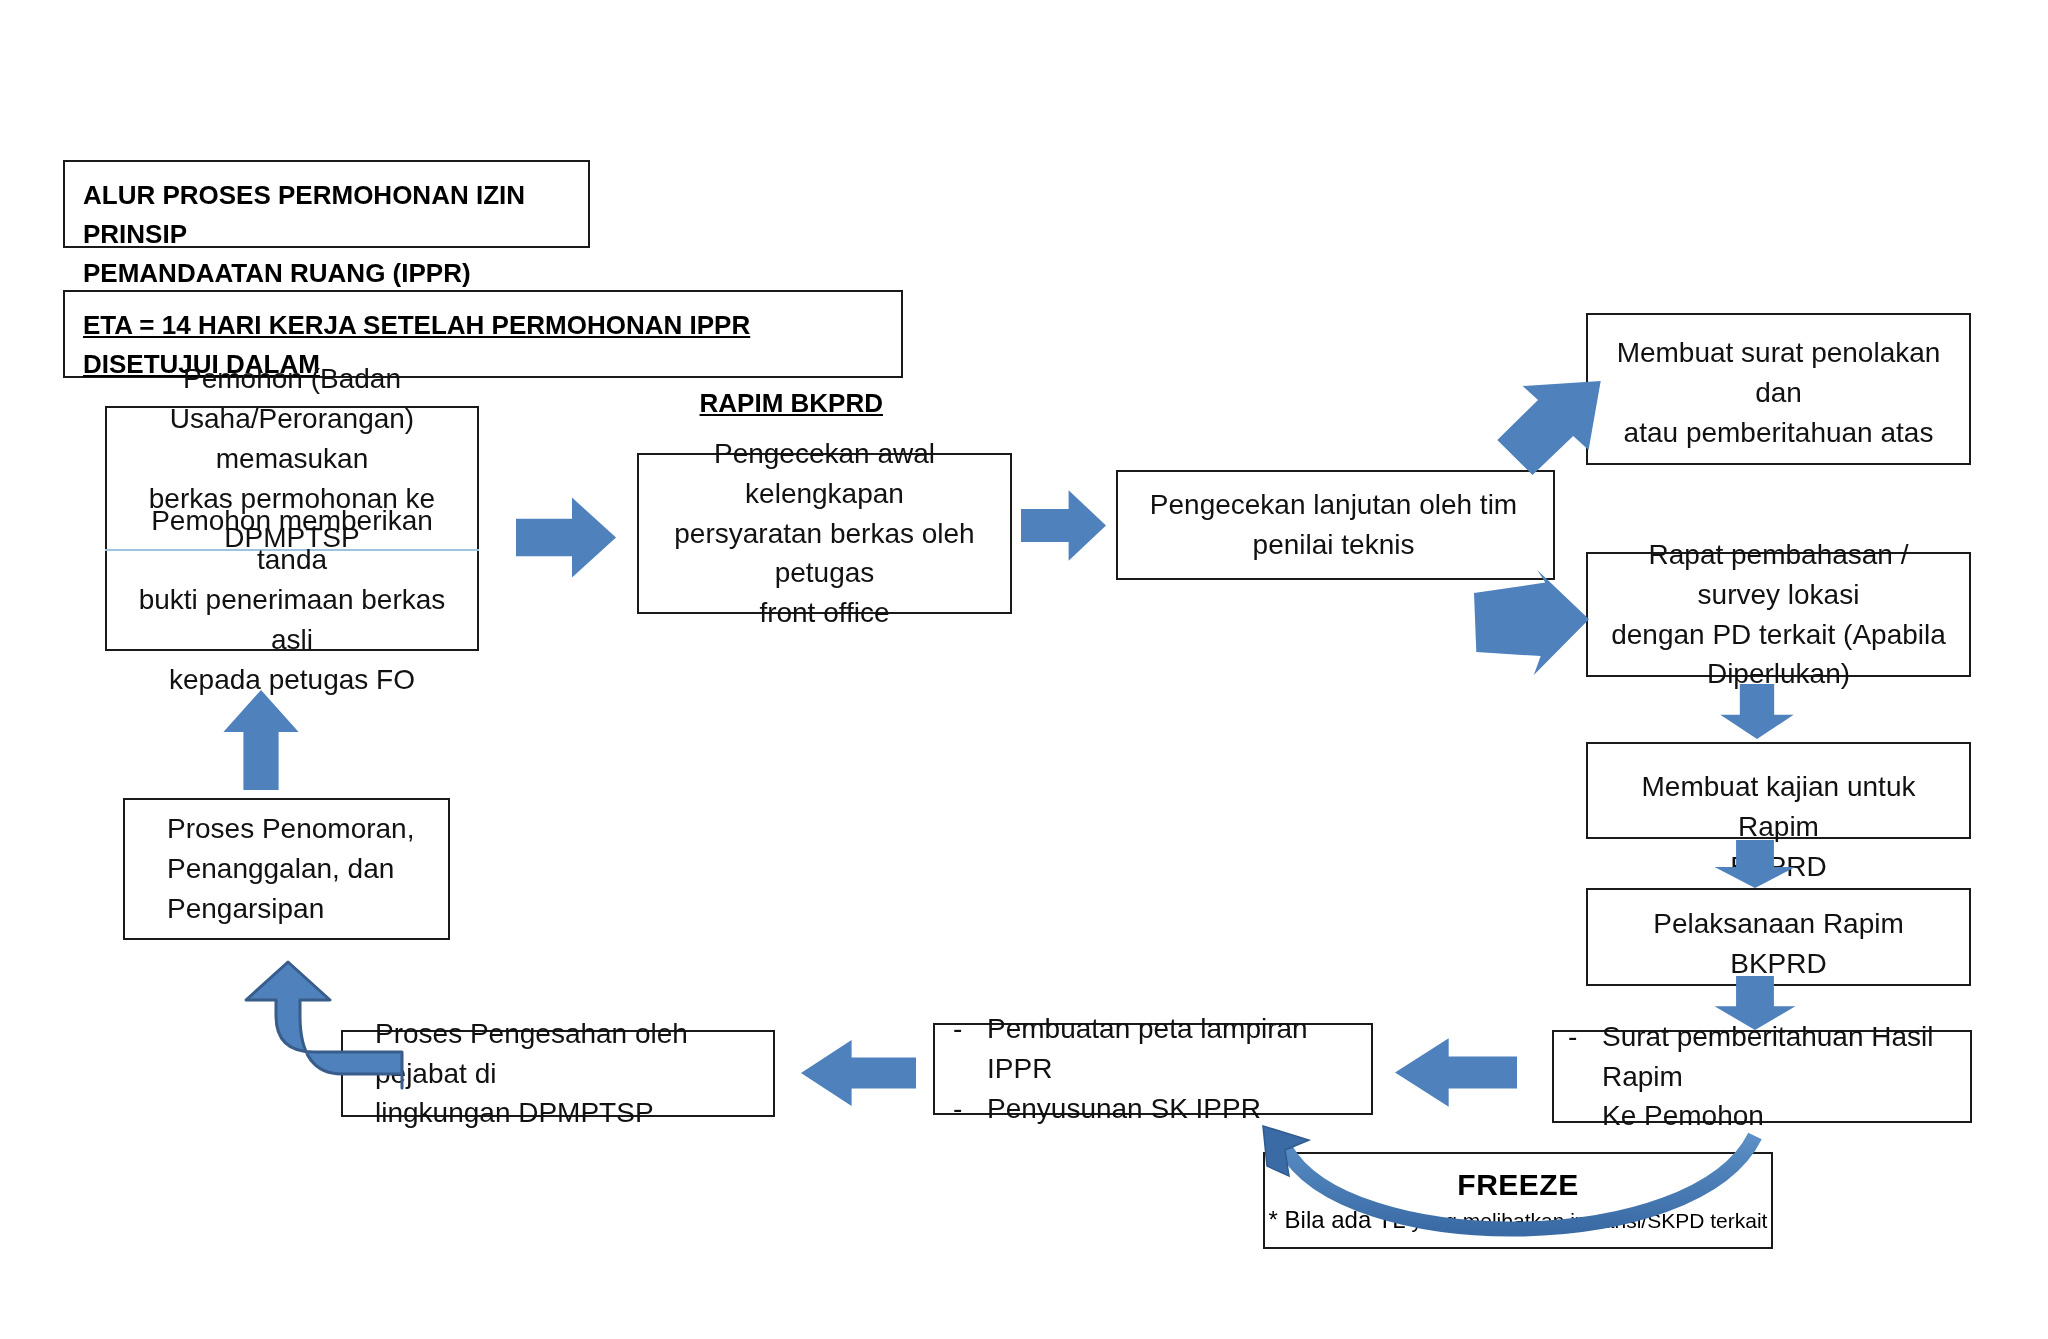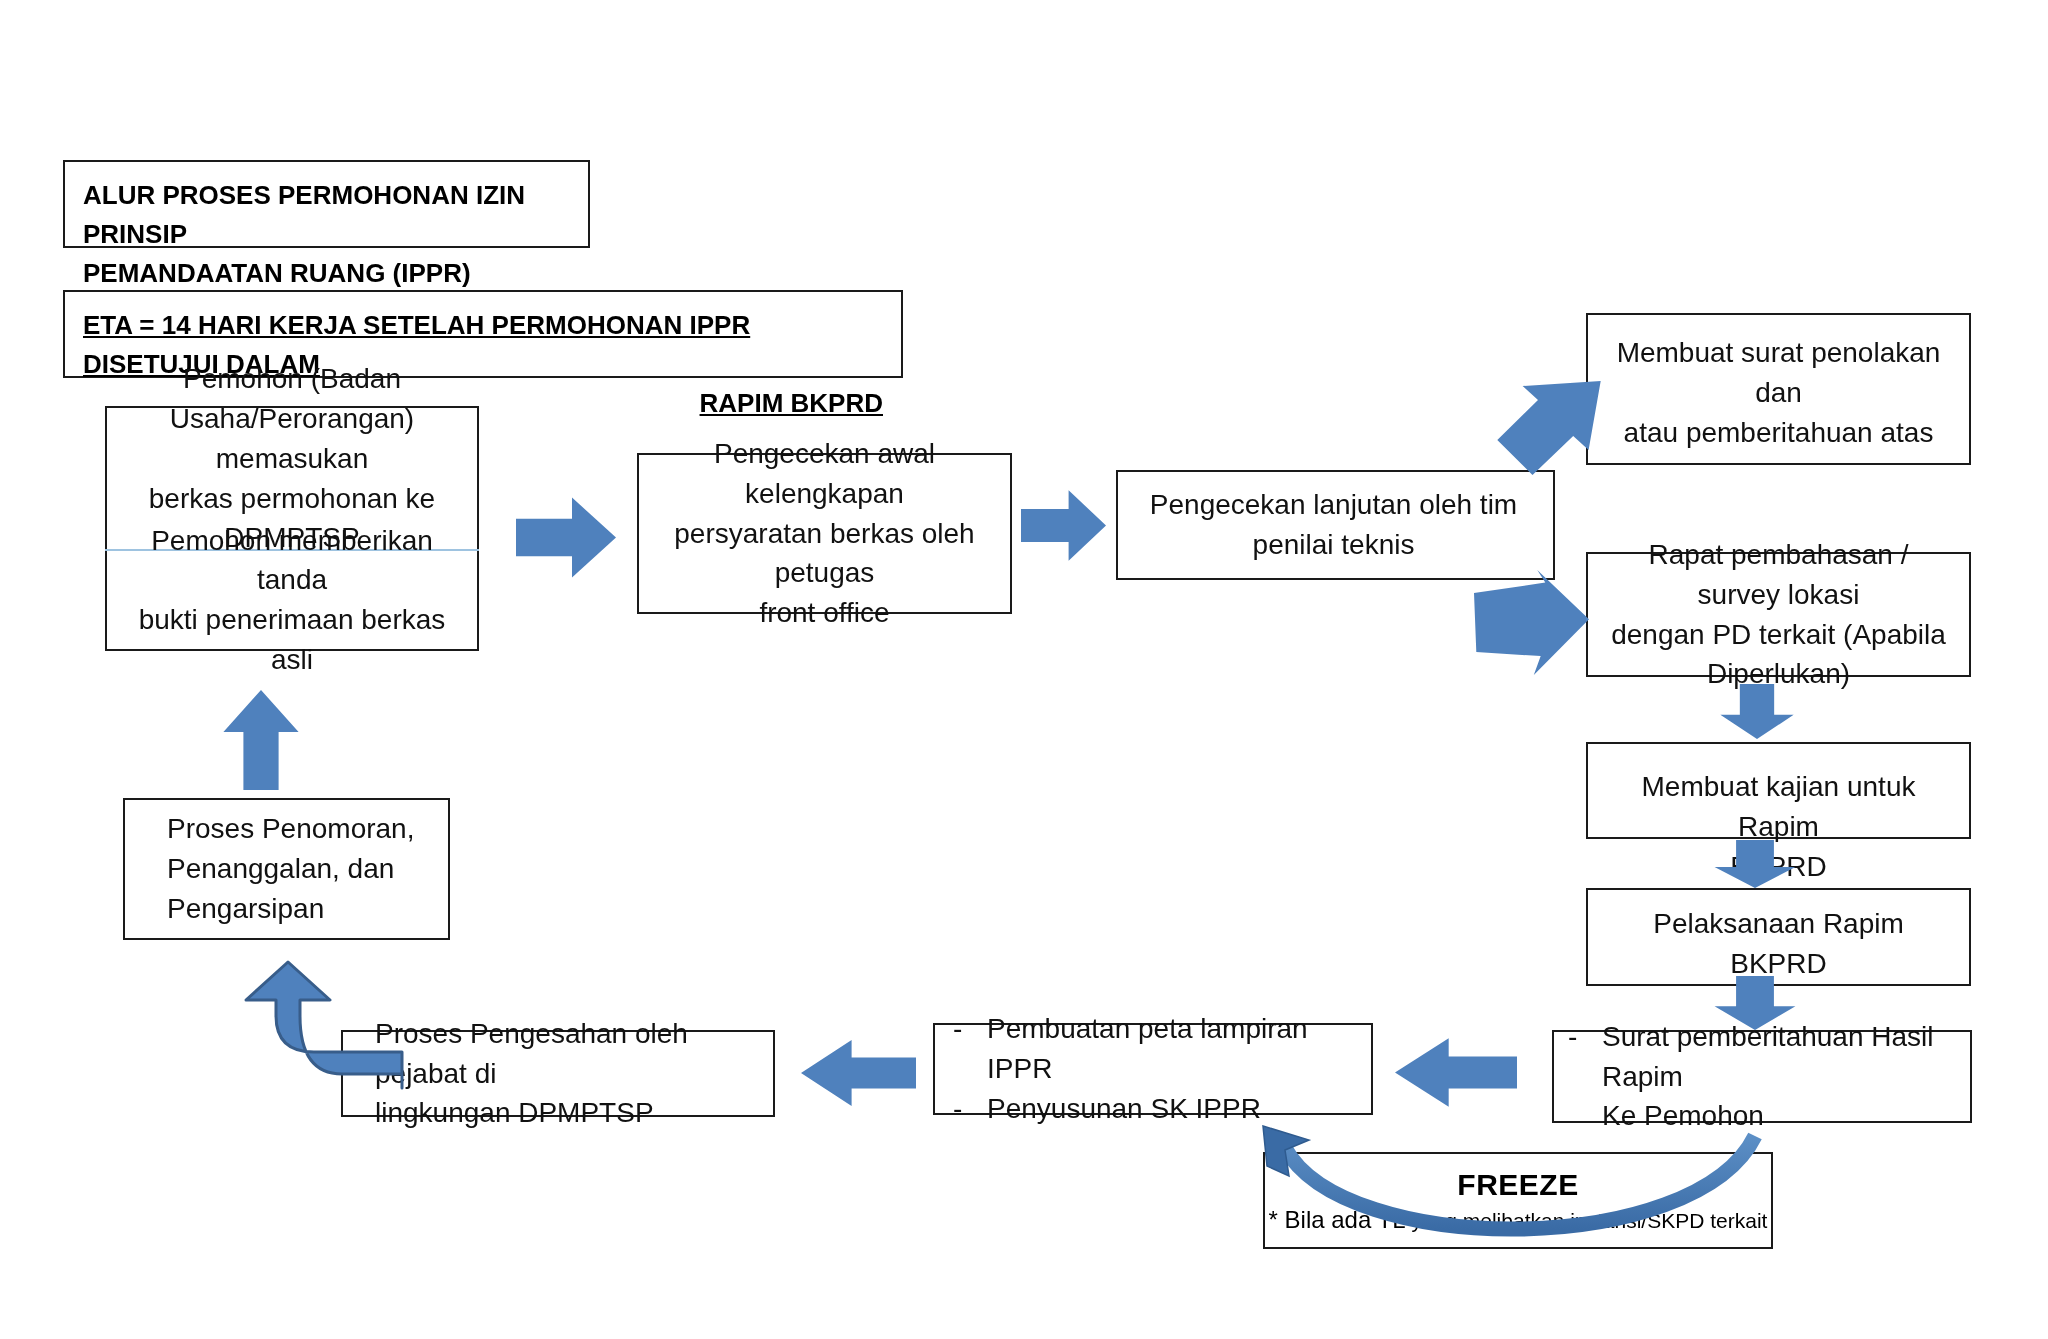--- a/index.html
+++ b/index.html
@@ -131,20 +131,21 @@
     <span class="line">Pemohon (Badan</span>
     <span class="line">Usaha/Perorangan) memasukan</span>
     <span class="line">berkas permohonan ke DPMPTSP</span>
     <span class="line">Prov. DKI Jakarta</span>
   </div>
   <div class="divider" style="left:105px; top:549px; width:374px;"></div>
 
   <div class="box proc center" style="left:105px; top:551px; width:374px; height:100px; border-top:none;">
     <span class="line">Pemohon memberikan tanda</span>
     <span class="line">bukti penerimaan berkas asli</span>
+    <span class="line">kepada petugas FO</span>
   </div>
 
   <div class="box proc left" style="left:123px; top:798px; width:327px; height:142px; padding-left:42px;">
     <span class="line">Proses Penomoran,</span>
     <span class="line">Penanggalan, dan</span>
     <span class="line">Pengarsipan</span>
   </div>
 
   <div class="box proc center" style="left:637px; top:453px; width:375px; height:161px;">
     <span class="line">Pengecekan awal kelengkapan</span>

